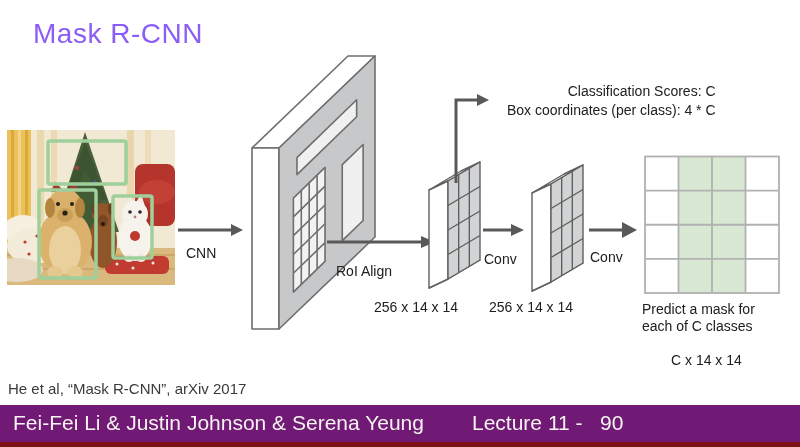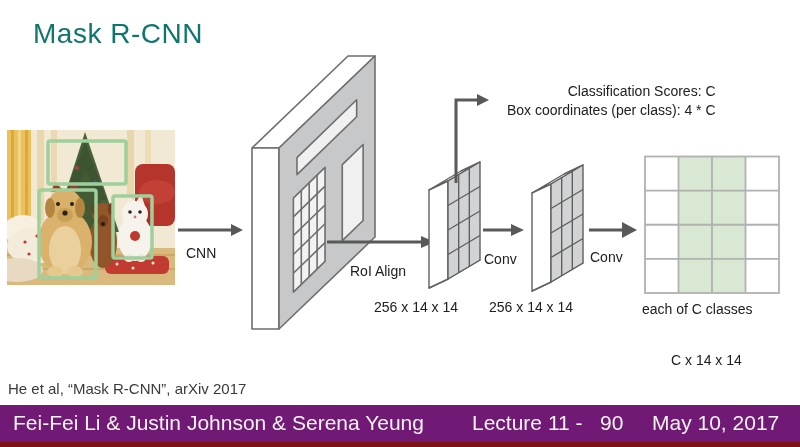--- a/index.html
+++ b/index.html
@@ -1,21 +1,21 @@
 <!DOCTYPE html>
 <html><head>
 <meta charset="utf-8">
 <style>
   html,body{margin:0;padding:0;background:#888;}
   .slide{
     position:relative;width:800px;height:447px;background:#ffffff;
     font-family:"Liberation Sans", sans-serif;overflow:hidden;
   }
   .title{
-    position:absolute;left:33px;top:18px;font-size:28px;color:#0f766e;
+    position:absolute;left:33px;top:18px;font-size:28px;color:#8b5cf6;
     letter-spacing:.5px;
   }
   .lbl{position:absolute;color:#202020;font-size:14px;white-space:nowrap;}
   .lbl2{line-height:19px;text-align:right;}
   .caption{line-height:17px;}
   .citation{
     position:absolute;left:8px;top:380px;font-size:15px;color:#3a3a3a;
   }
   .footer{
     position:absolute;left:0;top:405px;width:800px;height:42px;
@@ -206,38 +206,38 @@
         <line x1="712" y1="156.5" x2="712" y2="293"></line>
         <line x1="745.5" y1="156.5" x2="745.5" y2="293"></line>
         <line x1="645" y1="190.6" x2="779" y2="190.6"></line>
         <line x1="645" y1="224.75" x2="779" y2="224.75"></line>
         <line x1="645" y1="258.9" x2="779" y2="258.9"></line>
       </g>
     </g>
   </svg>
 
   <div class="lbl" style="left:186px;top:245px;">CNN</div>
-  <div class="lbl" style="left:350px;top:263px;">RoI Align</div>
+  <div class="lbl" style="left:336px;top:263px;">RoI Align</div>
   <div class="lbl" style="left:484px;top:251px;">Conv</div>
   <div class="lbl" style="left:590px;top:249px;">Conv</div>
   <div class="lbl" style="left:374px;top:299px;">256 x 14 x 14</div>
   <div class="lbl" style="left:489px;top:299px;">256 x 14 x 14</div>
 
   <div class="lbl lbl2" style="left:507px;top:82px;">
     <div>Classification Scores: C</div>
     <div>Box coordinates (per class): 4 * C</div>
   </div>
 
   <div class="lbl caption" style="left:642px;top:301px;">
+    <div>Predict a mask for</div>
     <div>each of C classes</div>
   </div>
   <div class="lbl" style="left:671px;top:352px;">C x 14 x 14</div>
 
   <div class="citation">He et al, “Mask R-CNN”, arXiv 2017</div>
 
   <div class="footer">
     <span class="f-authors">Fei-Fei Li &amp; Justin Johnson &amp; Serena Yeung</span>
     <span class="f-lecture">Lecture 11 -</span>
     <span class="f-num">90</span>
-    <span class="f-date">May 10, 2017</span>
   </div>
 
 </div>
 
 </body></html>

